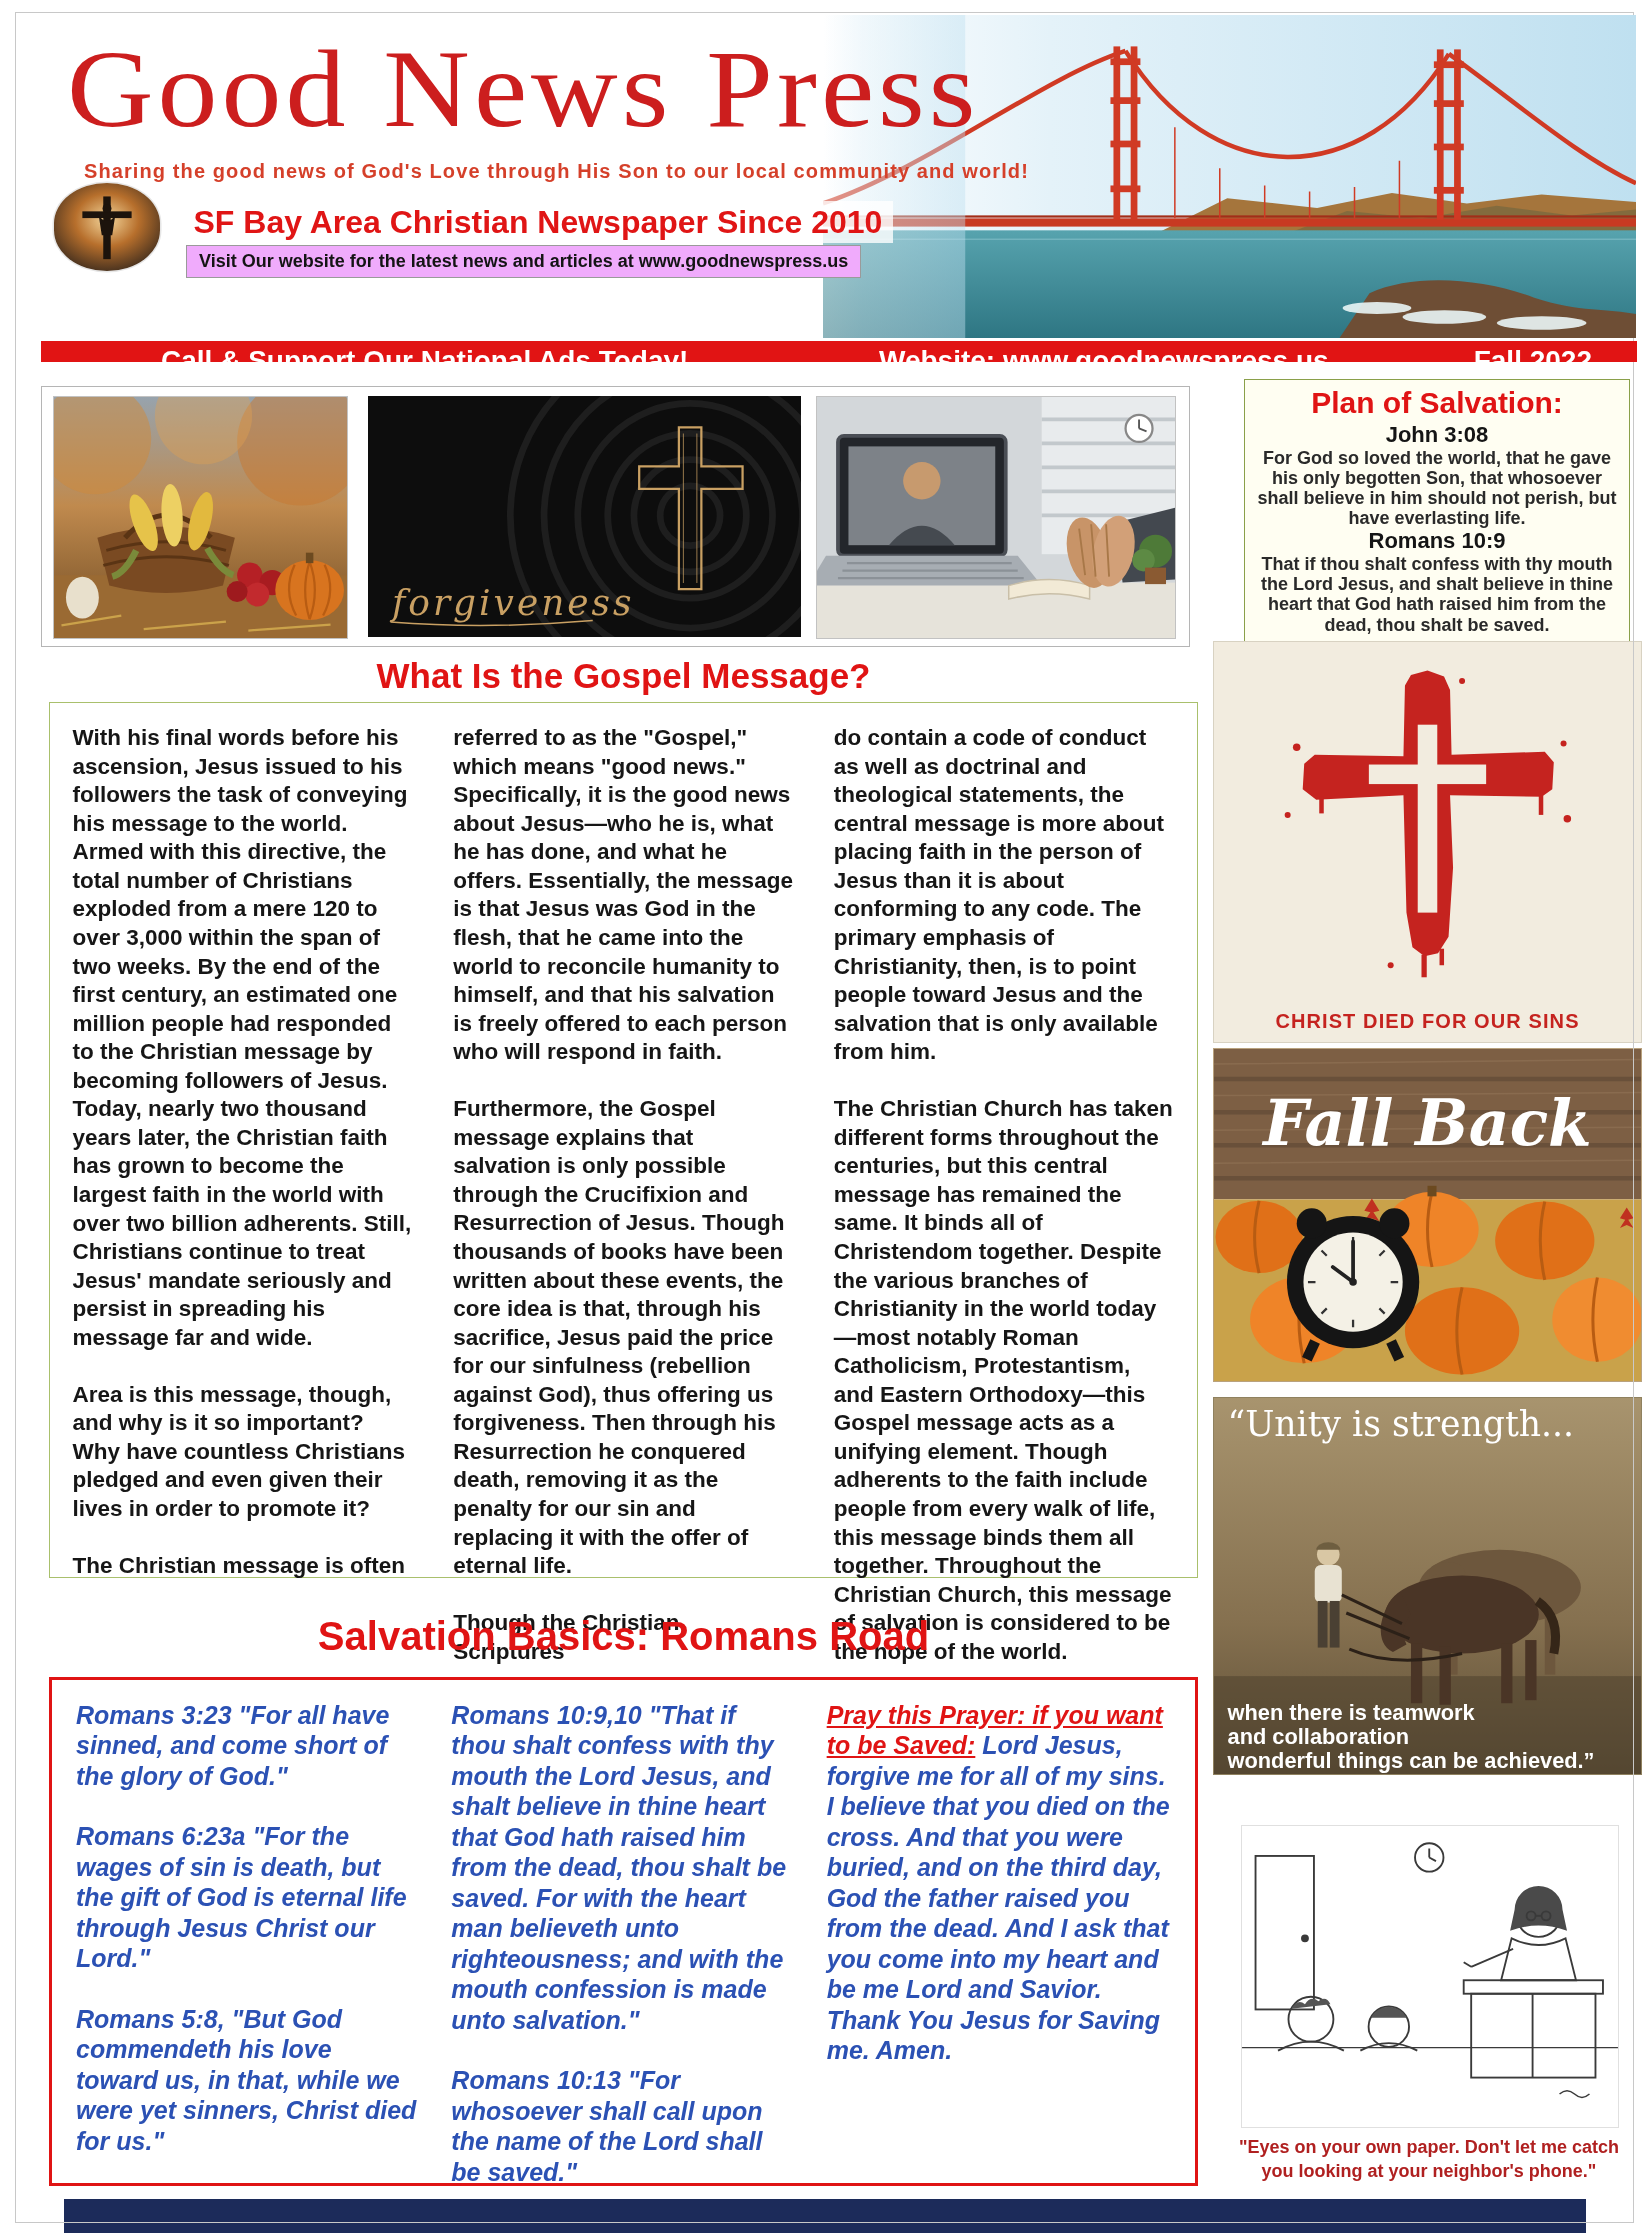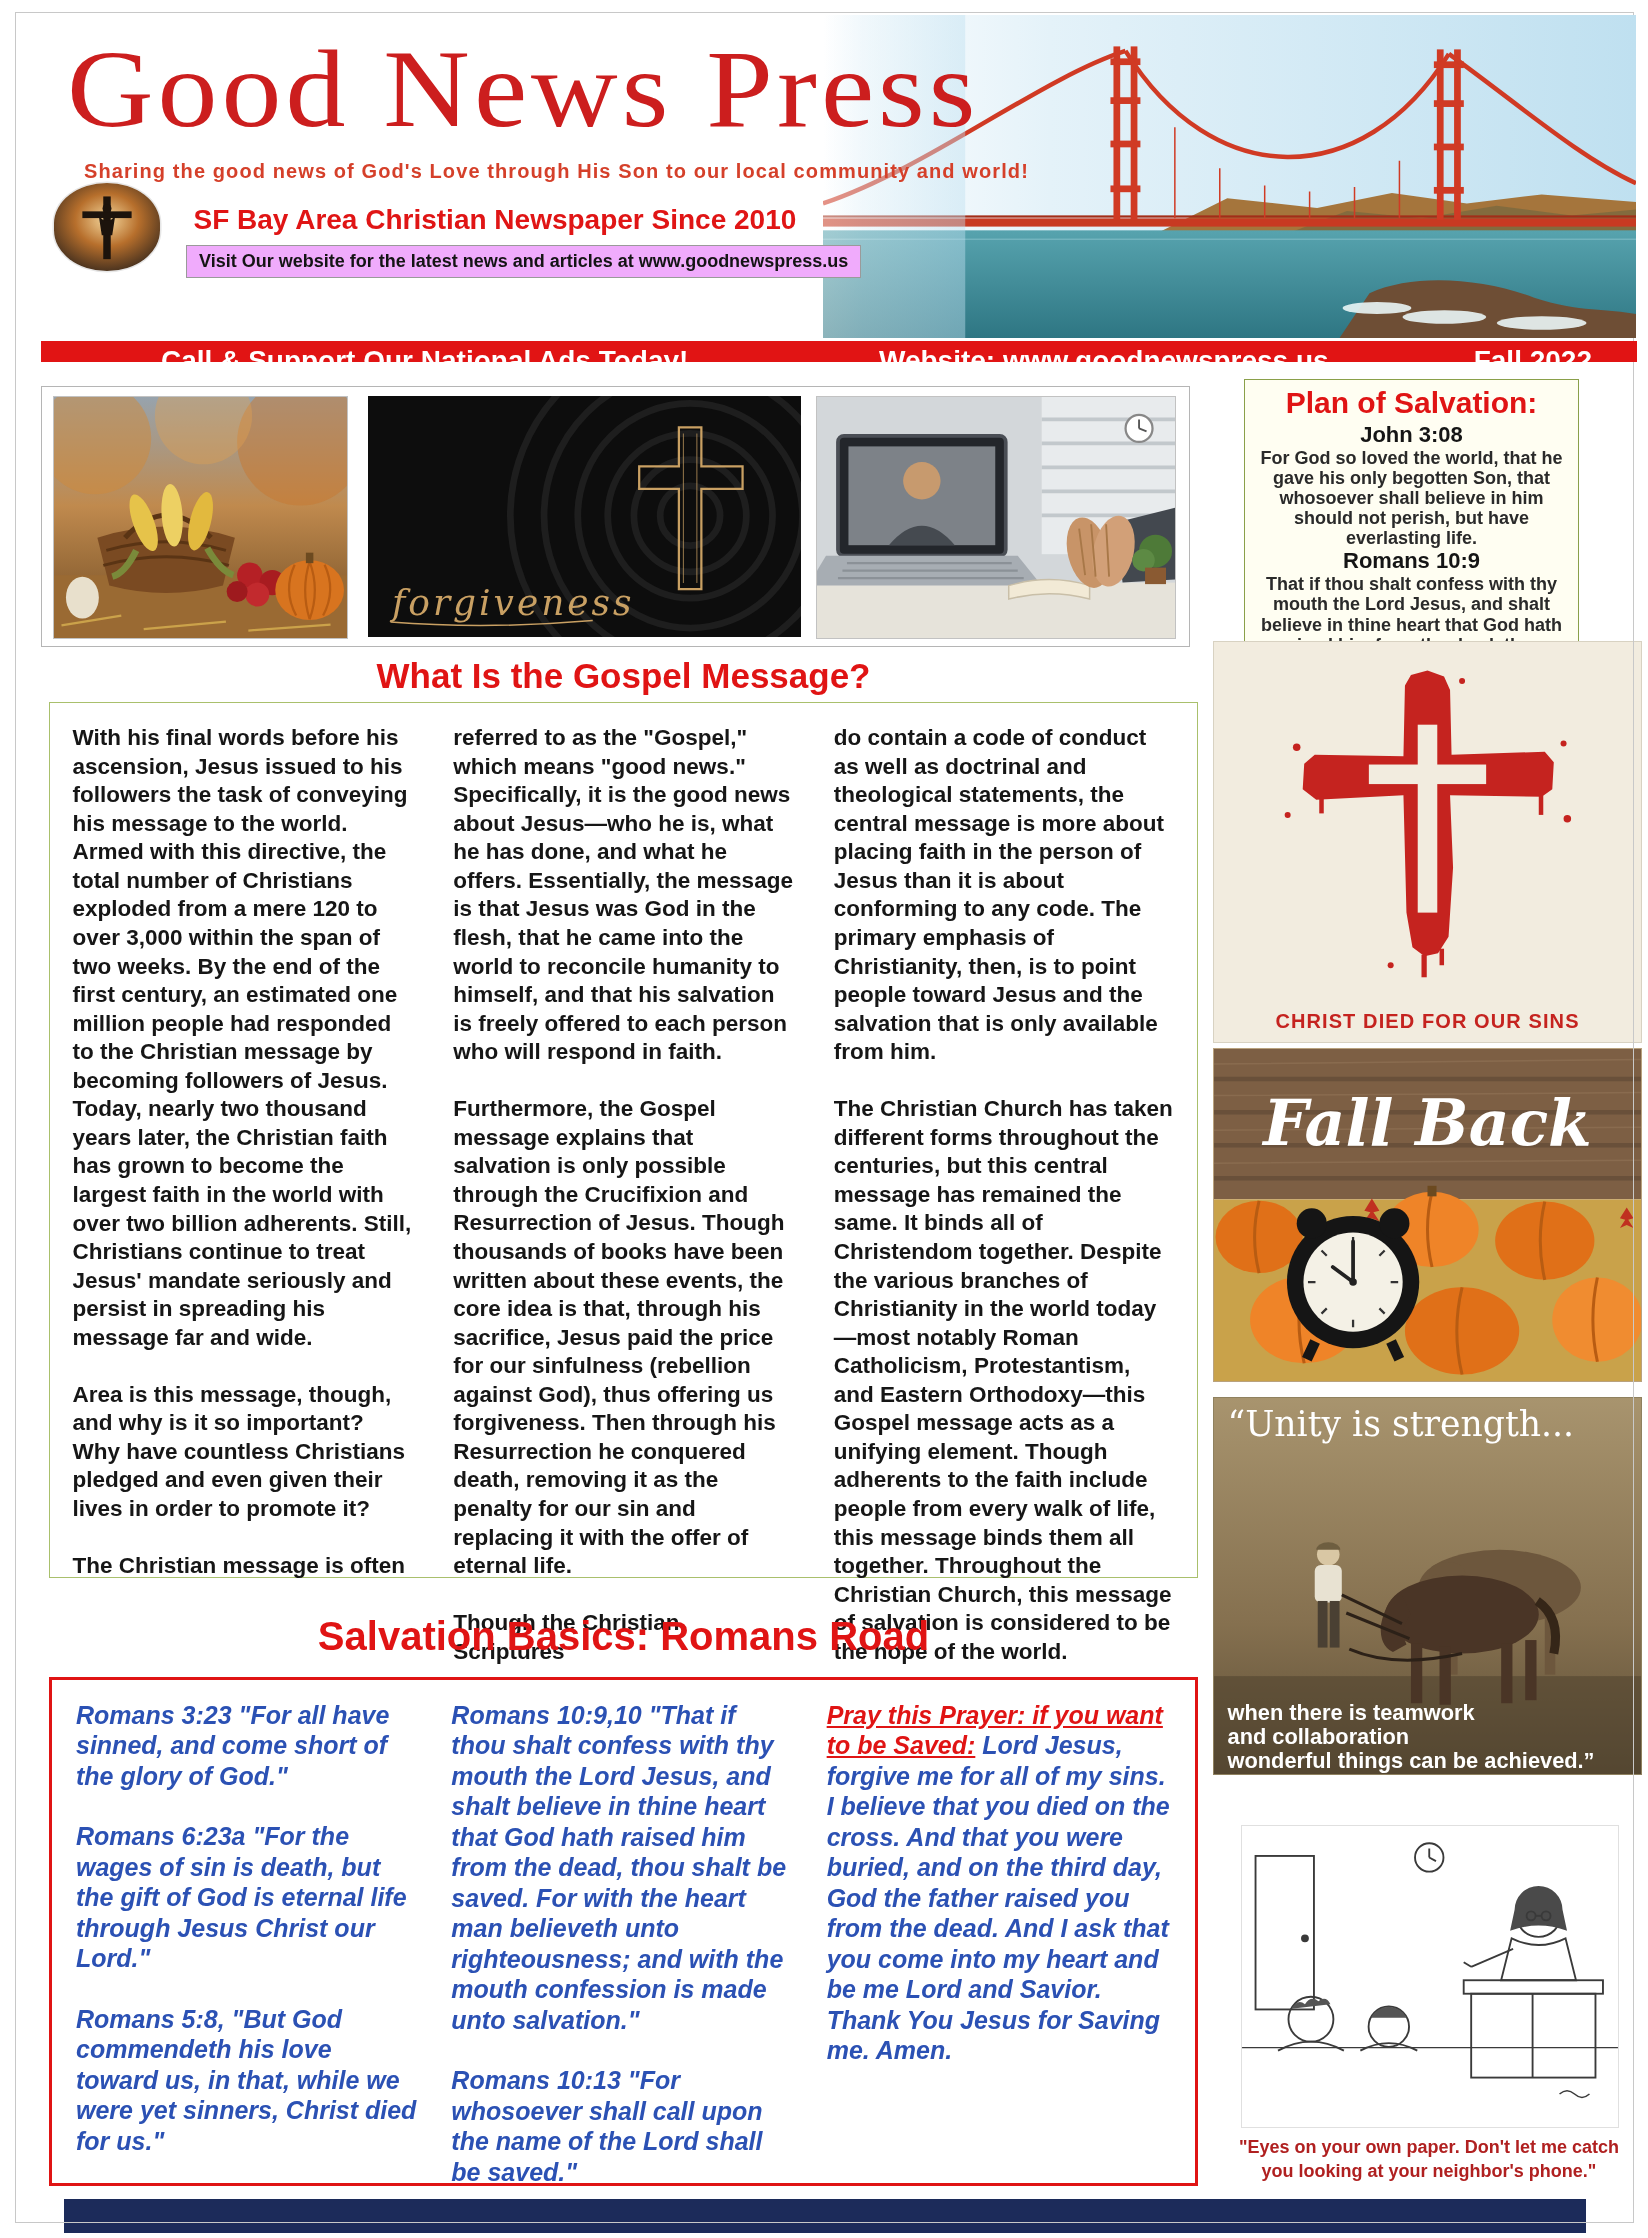--- a/index.html
+++ b/index.html
@@ -14,21 +14,21 @@
   .kicker { position:absolute; left:55px; top:22.5px; z-index:3;
     font-size:18.7px; font-weight:bold; color:#e0241c; letter-spacing:9.7px; word-spacing:18px; white-space:nowrap; }
   .masthead-title { position:absolute; left:67px; top:33px; z-index:3;
     font-family:"Liberation Serif", serif; font-size:111px; line-height:1.0; color:#cc1e1e;
     letter-spacing:3.7px; transform:scaleX(1.08); transform-origin:left top; white-space:nowrap; }
   .tagline { position:absolute; left:84px; top:160px; z-index:3;
     font-size:20px; font-weight:bold; color:#d5402a; letter-spacing:1.1px; white-space:nowrap; }
   .cross-photo { position:absolute; left:54px; top:183px; width:106px; height:88px; z-index:3;
     border-radius:50% / 46%; overflow:hidden; box-shadow:0 0 0 1.5px #e6e6e6; }
   .since-banner { position:absolute; left:186px; top:201px; z-index:3;
-    font-size:28px; font-weight:bold; color:#e01515; background:rgba(255,255,255,0.78);
+    font-size:32px; font-weight:bold; color:#e01515; background:rgba(255,255,255,0.78);
     padding:3px 10.5px 1.5px 7.5px; white-space:nowrap; }
   .visit-box { position:absolute; left:186px; top:245px; z-index:3;
     font-size:18px; font-weight:bold; color:#141414; background:#f0abfc;
     border:0.7px solid #9a9a9a; padding:5.2px 12px; white-space:nowrap; }
   .bridge { position:absolute; left:823px; top:15px; width:813px; height:323px; z-index:2; }
   .bridge svg { width:100%; height:100%; display:block; }
 
   
   .topbar { position:absolute; left:41px; top:341px; width:1596px; height:21px;
     background:#e11414; color:#ffffff; z-index:3; }
@@ -40,21 +40,21 @@
   
   .media-row { position:absolute; left:41px; top:386px; width:1147px; height:259px;
     border:0.7px solid #b5b5b5; background:#ffffff; }
   .media-box { position:absolute; top:9px; height:241px; border:0.7px solid #c2c2c2; overflow:hidden; }
   .media-box svg { width:100%; height:100%; display:block; }
   .m1 { left:10.5px;  width:293px; }
   .m2 { left:326px; width:433px; border:none; }
   .m3 { left:774px; width:358px; }
 
   
-  .plan-box { position:absolute; left:1244px; top:379px; width:335px; min-height:235px;
+  .plan-box { position:absolute; left:1244px; top:379px; width:386px; min-height:235px;
     background:#fffef2; border:1.5px solid #8aa04a; box-sizing:border-box;
     text-align:center; padding:6px 12px 7.5px 12px; }
   .plan-title { font-size:30px; font-weight:bold; color:#e01414; margin-bottom:1.5px; }
   .plan-ref { font-size:22px; font-weight:bold; color:#151515; }
   .plan-text { font-size:18px; font-weight:bold; color:#2a2a2a; line-height:1.12; }
 
   
   .gospel-title { position:absolute; left:49px; top:656px; width:1149px; text-align:center;
     font-size:35px; font-weight:bold; color:#e01414; }
   .article-box { position:absolute; left:49px; top:702px; width:1149px; height:876px;

